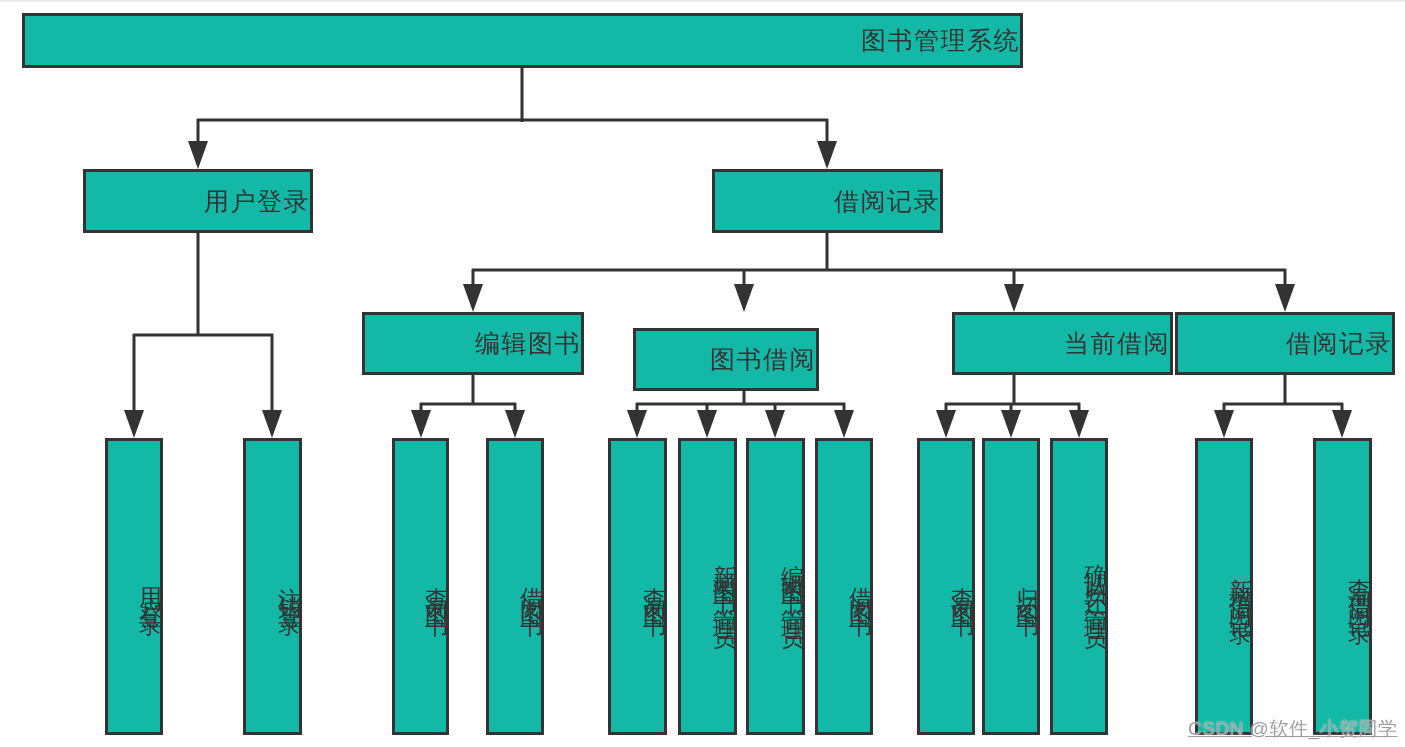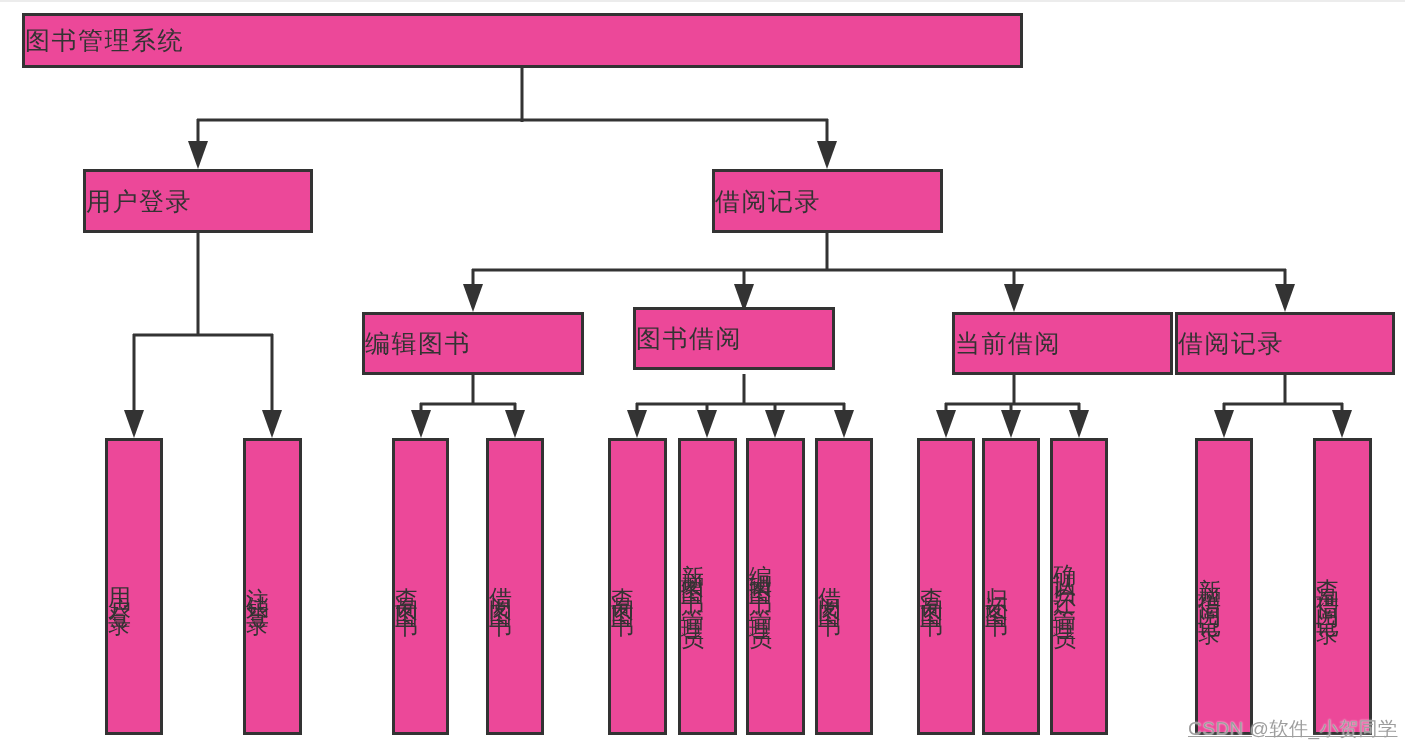--- a/index.html
+++ b/index.html
@@ -7,23 +7,23 @@
     position:relative;width:1405px;height:747px;overflow:hidden;
     background:var(--background,#fff);
     font-family:"Liberation Sans","DejaVu Sans",sans-serif;
     color:var(--text,#333);
   }
   .top-edge{position:absolute;left:0;top:0;width:100%;height:2px;background:#ececec;}
   .wires{position:absolute;left:0;top:0;}
   .wires path{stroke:var(--line,#333);stroke-width:3;fill:none;}
   .wires polygon{fill:var(--line,#333);stroke:none;}
   .node{
-    position:absolute;box-sizing:border-box;background:#ec4899;
+    position:absolute;box-sizing:border-box;background:#14b8a6;
     border:3px solid var(--line,#333);
-    display:flex;align-items:center;justify-content:flex-start;
+    display:flex;align-items:center;justify-content:flex-end;font-family:Liberation Mono, monospace;
   }
   .h-label{font-size:25px;letter-spacing:1.5px;white-space:nowrap;color:var(--text,#333);}
   .v-label{
     writing-mode:vertical-rl;text-orientation:mixed;
     font-size:23px;letter-spacing:9px;line-height:1;
     white-space:nowrap;color:var(--text,#333);
   }
   .watermark{
     position:absolute;left:1188px;top:716px;z-index:5;
     font-size:19px;letter-spacing:0.5px;white-space:nowrap;
@@ -89,21 +89,21 @@
   <div class="node" style="left:83px;top:169px;width:230px;height:64px">
     <span class="h-label">用户登录</span>
   </div>
   <div class="node" style="left:712px;top:169px;width:231px;height:64px">
     <span class="h-label">借阅记录</span>
   </div>
 
   <div class="node" style="left:362px;top:312px;width:222px;height:63px">
     <span class="h-label">编辑图书</span>
   </div>
-  <div class="node" style="left:633px;top:307px;width:202px;height:63px">
+  <div class="node" style="left:633px;top:328px;width:186px;height:63px">
     <span class="h-label">图书借阅</span>
   </div>
   <div class="node" style="left:952px;top:312px;width:221px;height:63px">
     <span class="h-label">当前借阅</span>
   </div>
   <div class="node" style="left:1175px;top:312px;width:220px;height:63px">
     <span class="h-label">借阅记录</span>
   </div>
 
   <div class="node" style="left:105px;top:438px;width:58px;height:297px">

